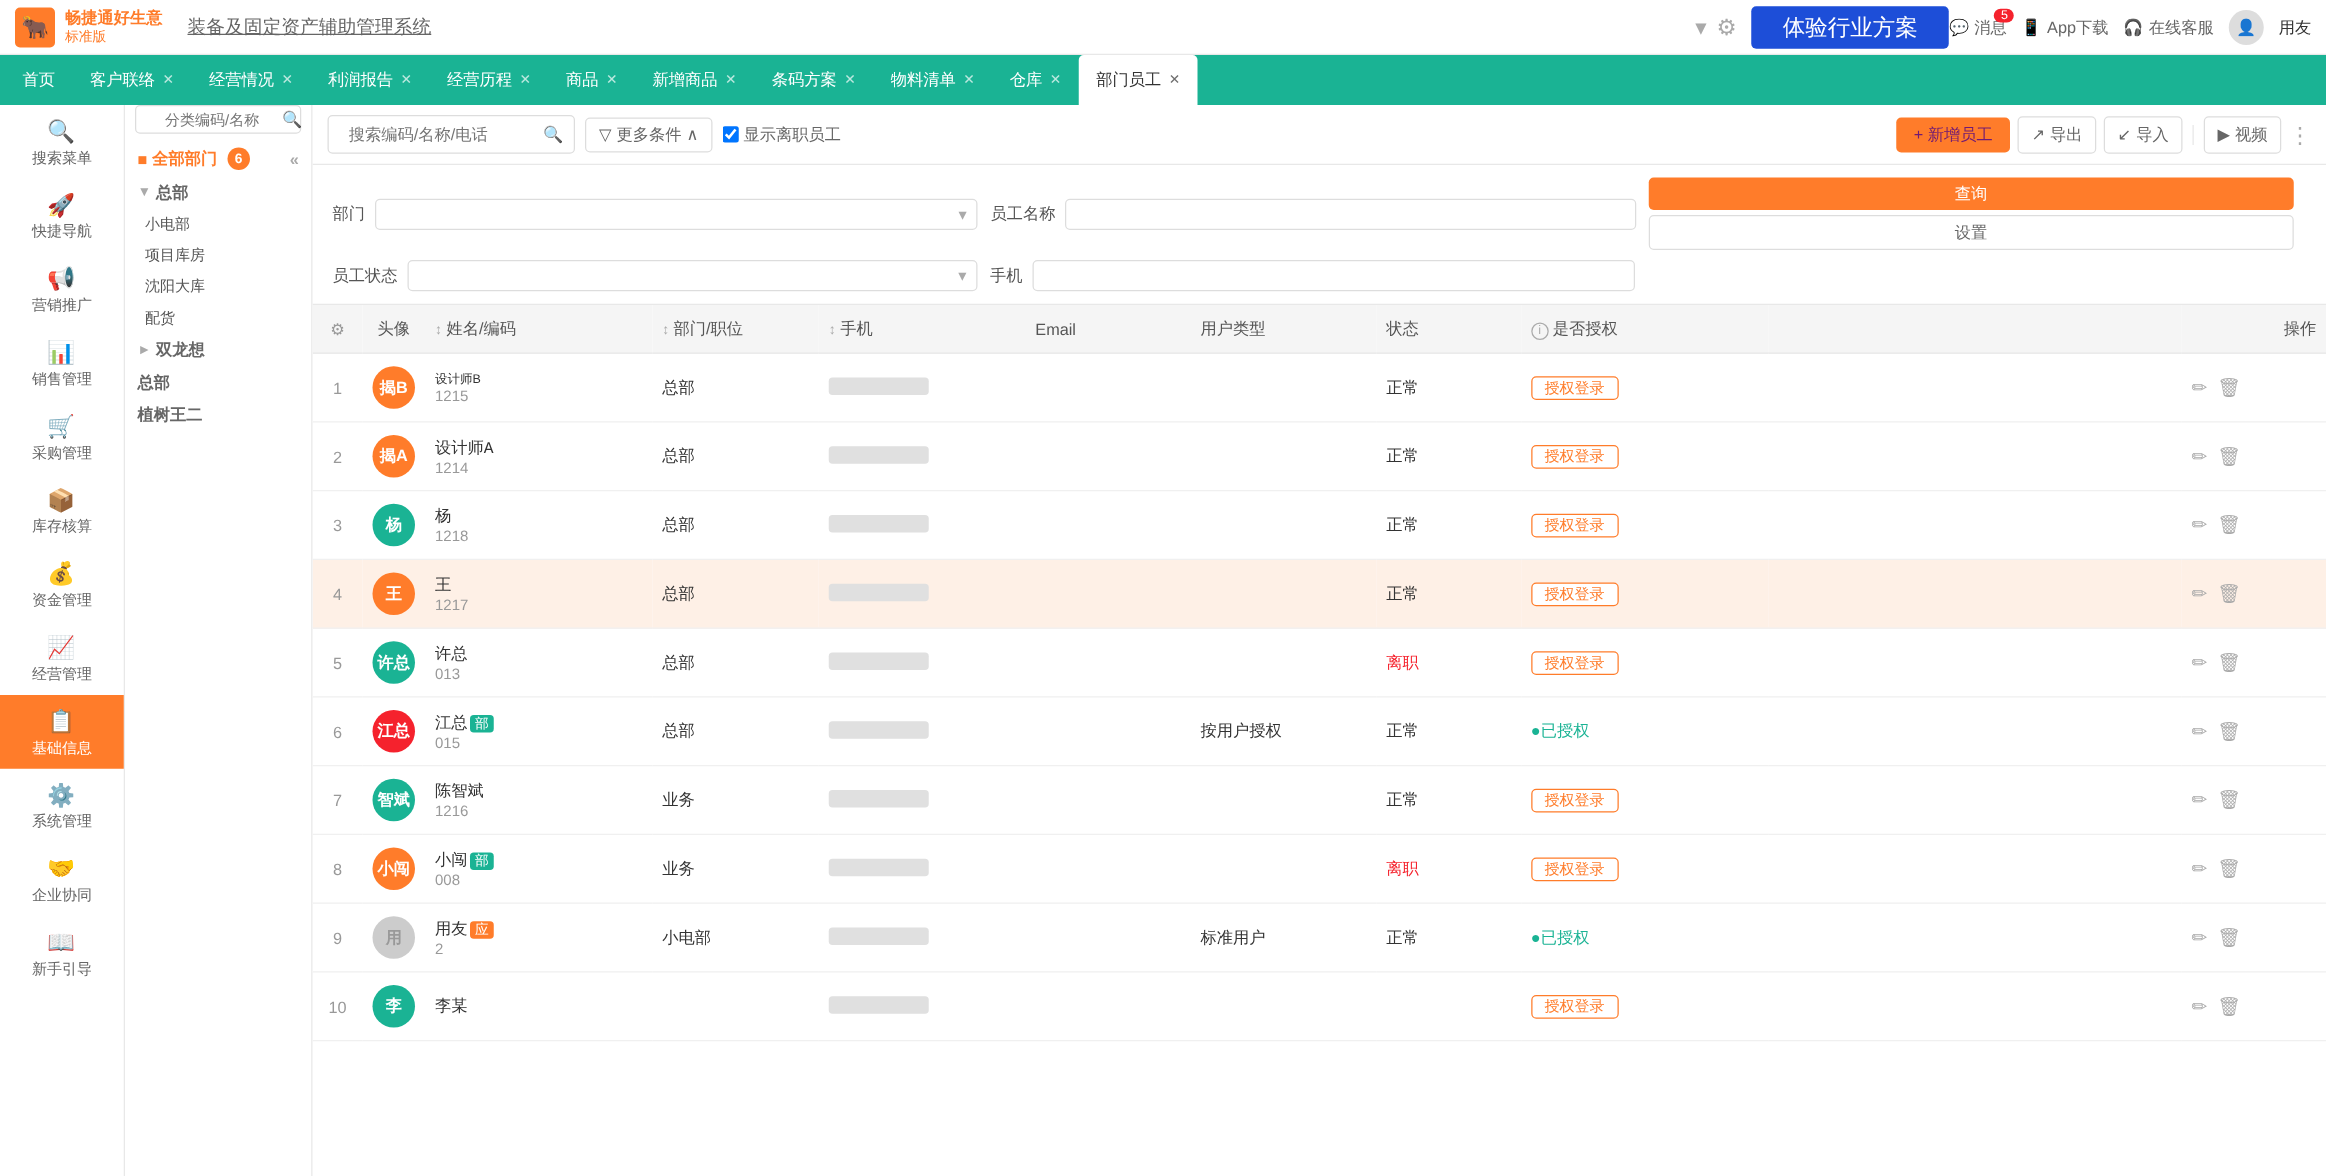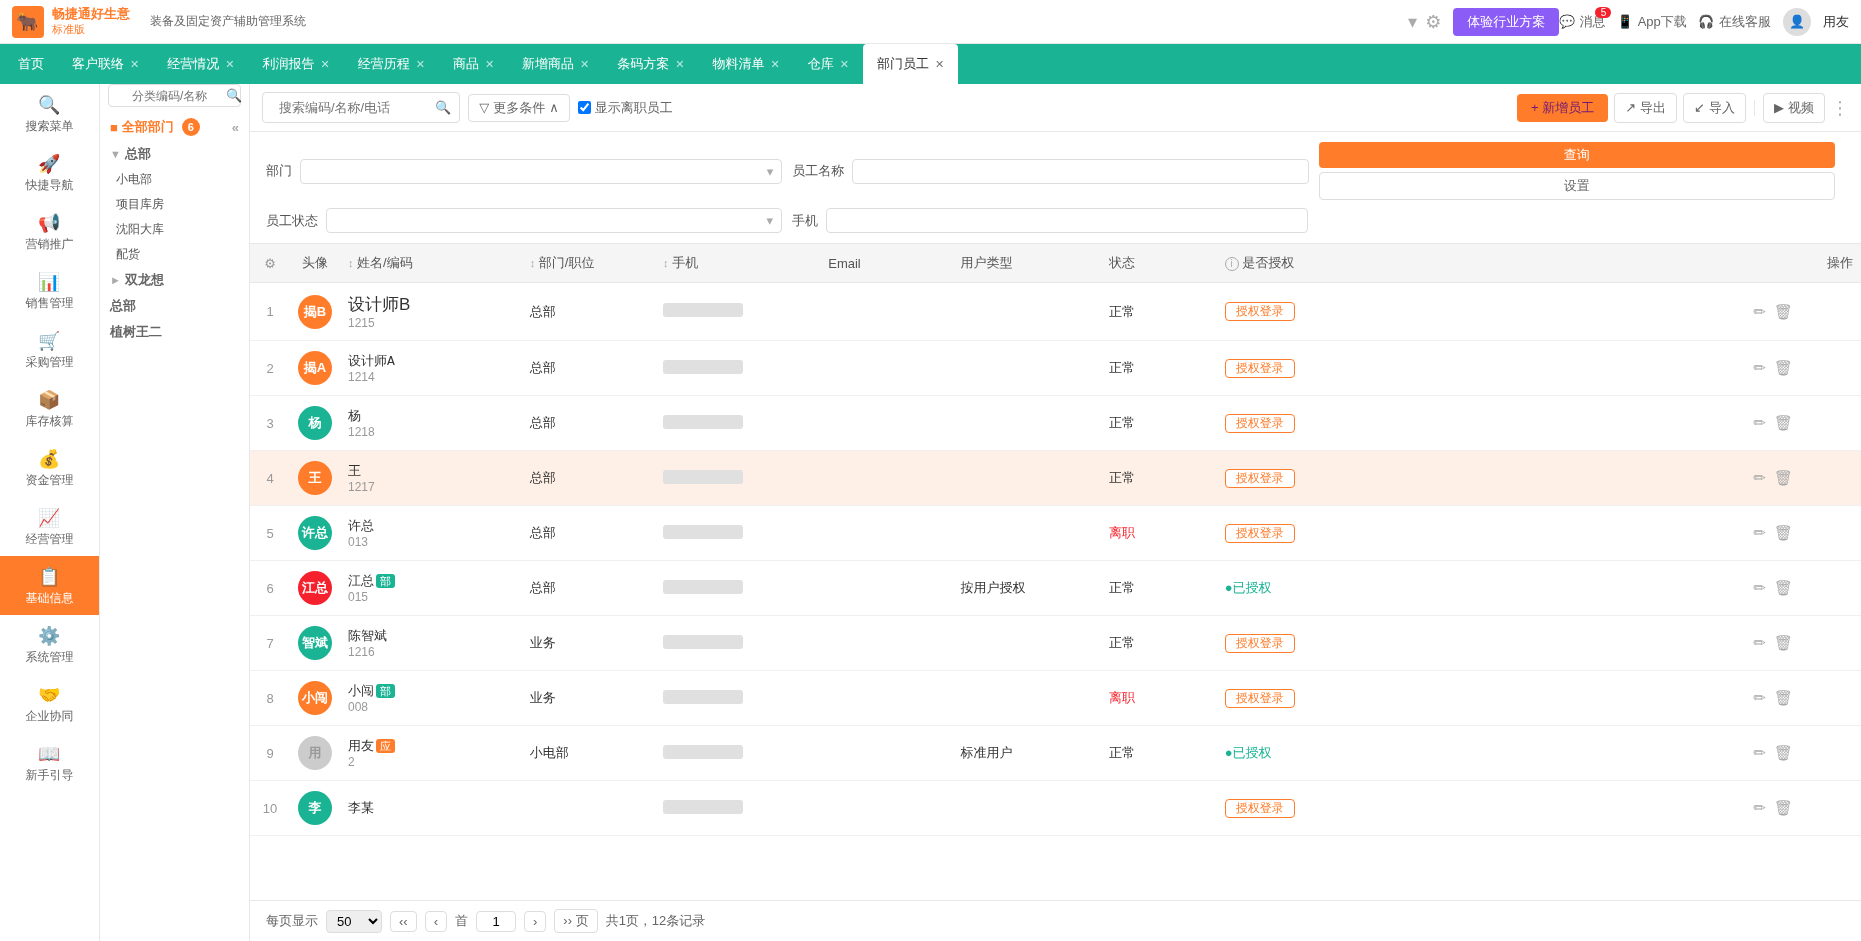--- a/index.html
+++ b/index.html
@@ -4,23 +4,23 @@
   <style>
     * { box-sizing: border-box; margin: 0; padding: 0; font-family: 'Microsoft YaHei', Arial, sans-serif; }
     body { background: #f5f5f5; font-size: 13px; color: #333; }
 
     
     .top-bar { display: flex; align-items: center; background: #fff; height: 44px; padding: 0 12px; border-bottom: 1px solid #e8e8e8; }
     .brand { display: flex; align-items: center; gap: 8px; min-width: 130px; }
     .brand-logo { width: 32px; height: 32px; background: #ff7c2a; border-radius: 4px; display: flex; align-items: center; justify-content: center; color: #fff; font-size: 18px; }
     .brand-text { font-size: 13px; color: #ff7c2a; font-weight: bold; line-height: 1.2; }
     .brand-sub { font-size: 11px; color: #ff7c2a; }
-    .system-title { flex: 1; font-size: 12px; color: #666; padding: 0 8px; }
+    .system-title { flex: 1; font-size: 15px; color: #666; padding: 0 8px; text-decoration: underline; }
     .top-actions { display: flex; align-items: center; gap: 12px; margin-left: auto; }
-    .btn-trial { background: #8b5cf6; color: #fff; border: none; border-radius: 4px; padding: 5px 14px; font-size: 13px; cursor: pointer; }
+    .btn-trial { background: #1d4ed8; color: #fff; border: none; border-radius: 4px; padding: 5px 25px; font-size: 18px; cursor: pointer; }
     .top-icon-btn { display: flex; align-items: center; gap: 4px; color: #666; font-size: 13px; cursor: pointer; position: relative; }
     .badge { background: #f5222d; color: #fff; border-radius: 10px; font-size: 10px; padding: 0 4px; position: absolute; top: -6px; right: -6px; min-width: 16px; text-align: center; }
     .user-avatar { width: 28px; height: 28px; background: #ddd; border-radius: 50%; display: flex; align-items: center; justify-content: center; color: #999; }
 
     
     .nav-tabs { background: #1ab394; display: flex; align-items: center; height: 40px; padding: 0 4px; overflow: hidden; }
     .nav-tab { color: #fff; padding: 0 14px; height: 40px; line-height: 40px; font-size: 13px; cursor: pointer; white-space: nowrap; display: flex; align-items: center; gap: 4px; }
     .nav-tab.active { background: #fff; color: #333; border-radius: 4px 4px 0 0; }
     .nav-tab .close-x { font-size: 11px; opacity: 0.7; margin-left: 2px; }
     .toolbar { background: #fff; padding: 8px 12px; display: flex; align-items: center; gap: 8px; border-bottom: 1px solid #e8e8e8; }
@@ -313,21 +313,21 @@
             <th class="col-action">操作</th>
           </tr>
         </thead>
         <tbody id="employee-tbody">
         <tr>
       <td class="col-num">1</td>
       <td class="col-avatar">
         <div class="avatar-circle" style="background:#ff7c2a;color:#fff;margin:0 auto;">揭B</div>
       </td>
       <td class="col-name">
-                <div style="font-size:17px;color:#333;">设计师B</div>
+                <div style="font-size:10px;color:#333;">设计师B</div>
                 <div class="name-code">1215</div>
               </td>
       <td class="col-dept">总部</td>
       <td class="col-phone">
         <span class="phone-blur"></span>
       </td>
       <td class="col-email"></td>
       <td class="col-usertype"></td>
       <td class="col-status"><span class="status-normal">正常</span></td>
       <td class="col-auth"><button class="btn-auth">授权登录</button></td>
@@ -561,29 +561,14 @@
         <div class="action-icons">
           <span class="action-icon">✏</span>
           <span class="action-icon">🗑</span>
         </div>
       </td>
     </tr>
           </tbody>
       </table>
     </div>
 
-    <div class="pagination">
-      <span>每页显示</span>
-      <select>
-        <option>50</option>
-        <option>100</option>
-        <option>200</option>
-      </select>
-      <button class="page-btn">‹‹</button>
-      <button class="page-btn">‹</button>
-      <span>首</span>
-      <input type="text" class="page-input" value="1" style="">
-      <button class="page-btn">›</button>
-      <button class="page-btn">›› 页</button>
-      <span>共1页，12条记录</span>
-    </div>
   </div>
 </div>
 
 </body></html>

